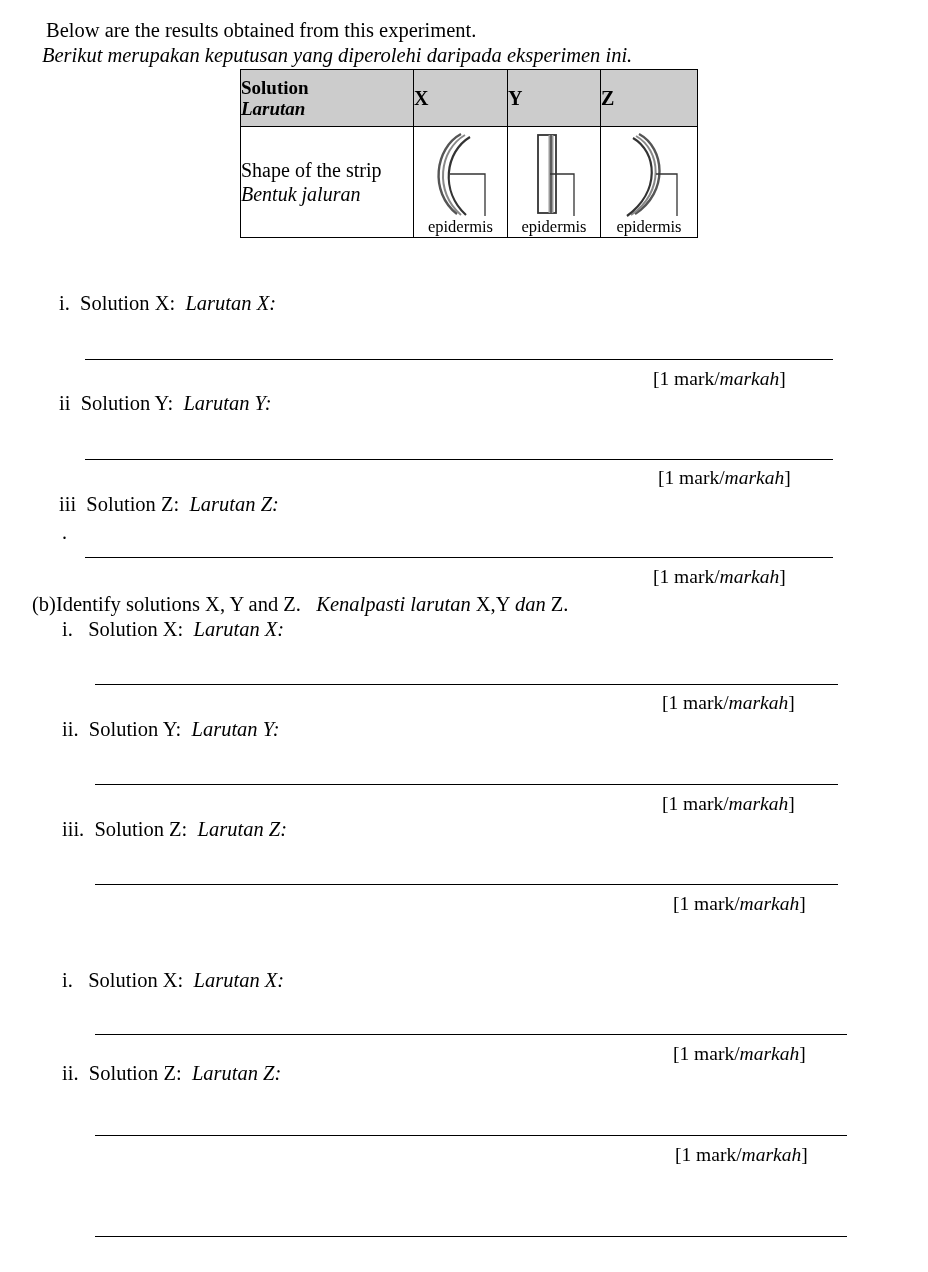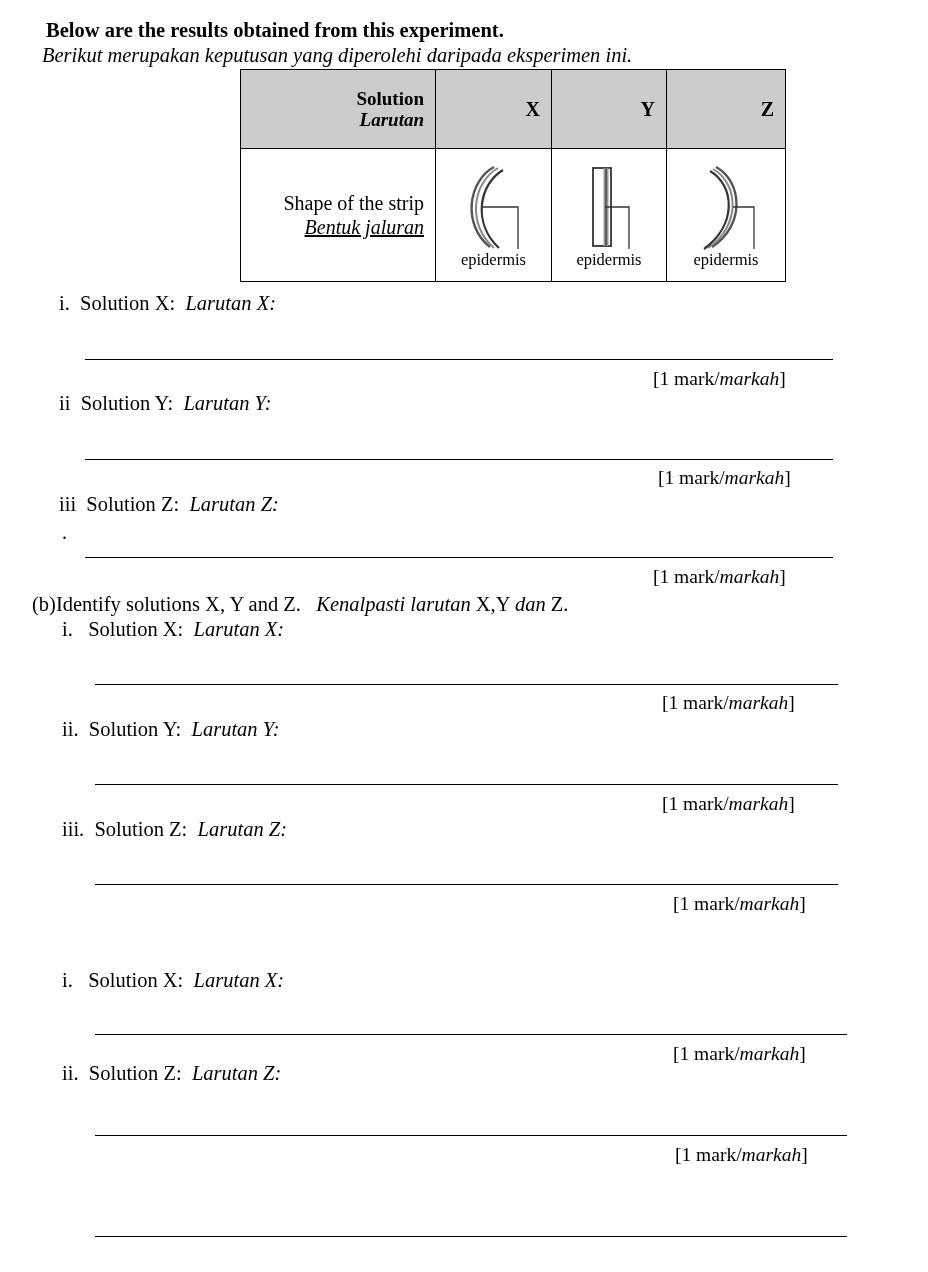--- a/index.html
+++ b/index.html
@@ -26,44 +26,43 @@
   .intro {
     position: absolute;
     left: 46px;
     top: 18px;
     width: 820px;
   }
   .intro-en {
     font-size: 20.5px;
     line-height: 25px;
     white-space: nowrap;
-    font-weight: bold;
   }
   .intro-my {
     font-size: 20.5px;
     line-height: 25px;
     font-style: italic;
     margin-left: -4px;
     white-space: nowrap;
   }
 
   
   .results-table {
     position: absolute;
     left: 240px;
     top: 69px;
     border-collapse: collapse;
     table-layout: fixed;
     background: #ffffff;
   }
   .results-table td {
     border: 1.7px solid #000000;
-    padding: 11px;
+    padding: 0;
     vertical-align: middle;
-    text-align: right;
+    text-align: left;
   }
   .results-table .hdr {
     background: #cccccc;
     font-weight: bold;
     height: 56px;
   }
   .hdr-label-en {
     font-size: 19px;
     line-height: 21px;
     font-weight: bold;
@@ -80,21 +79,21 @@
   .col-z    { width: 96px; }
   .hdr-letter { font-size: 20px; font-weight: bold; }
 
   .body-row td { height: 110px; }
   .rowlabel {
     text-align: left;
     padding-left: 8px;
     line-height: 24px;
   }
   .rowlabel .en { font-size: 20px; display: block; }
-  .rowlabel .my { font-size: 20px; font-style: italic; display: block; text-decoration: underline; }
+  .rowlabel .my { font-size: 20px; font-style: italic; display: block; }
 
   .strip-cell { position: relative; }
   .strip-wrap {
     display: flex;
     flex-direction: column;
     align-items: center;
     justify-content: flex-end;
     height: 108px;
   }
   .strip-svg { display: block; }

